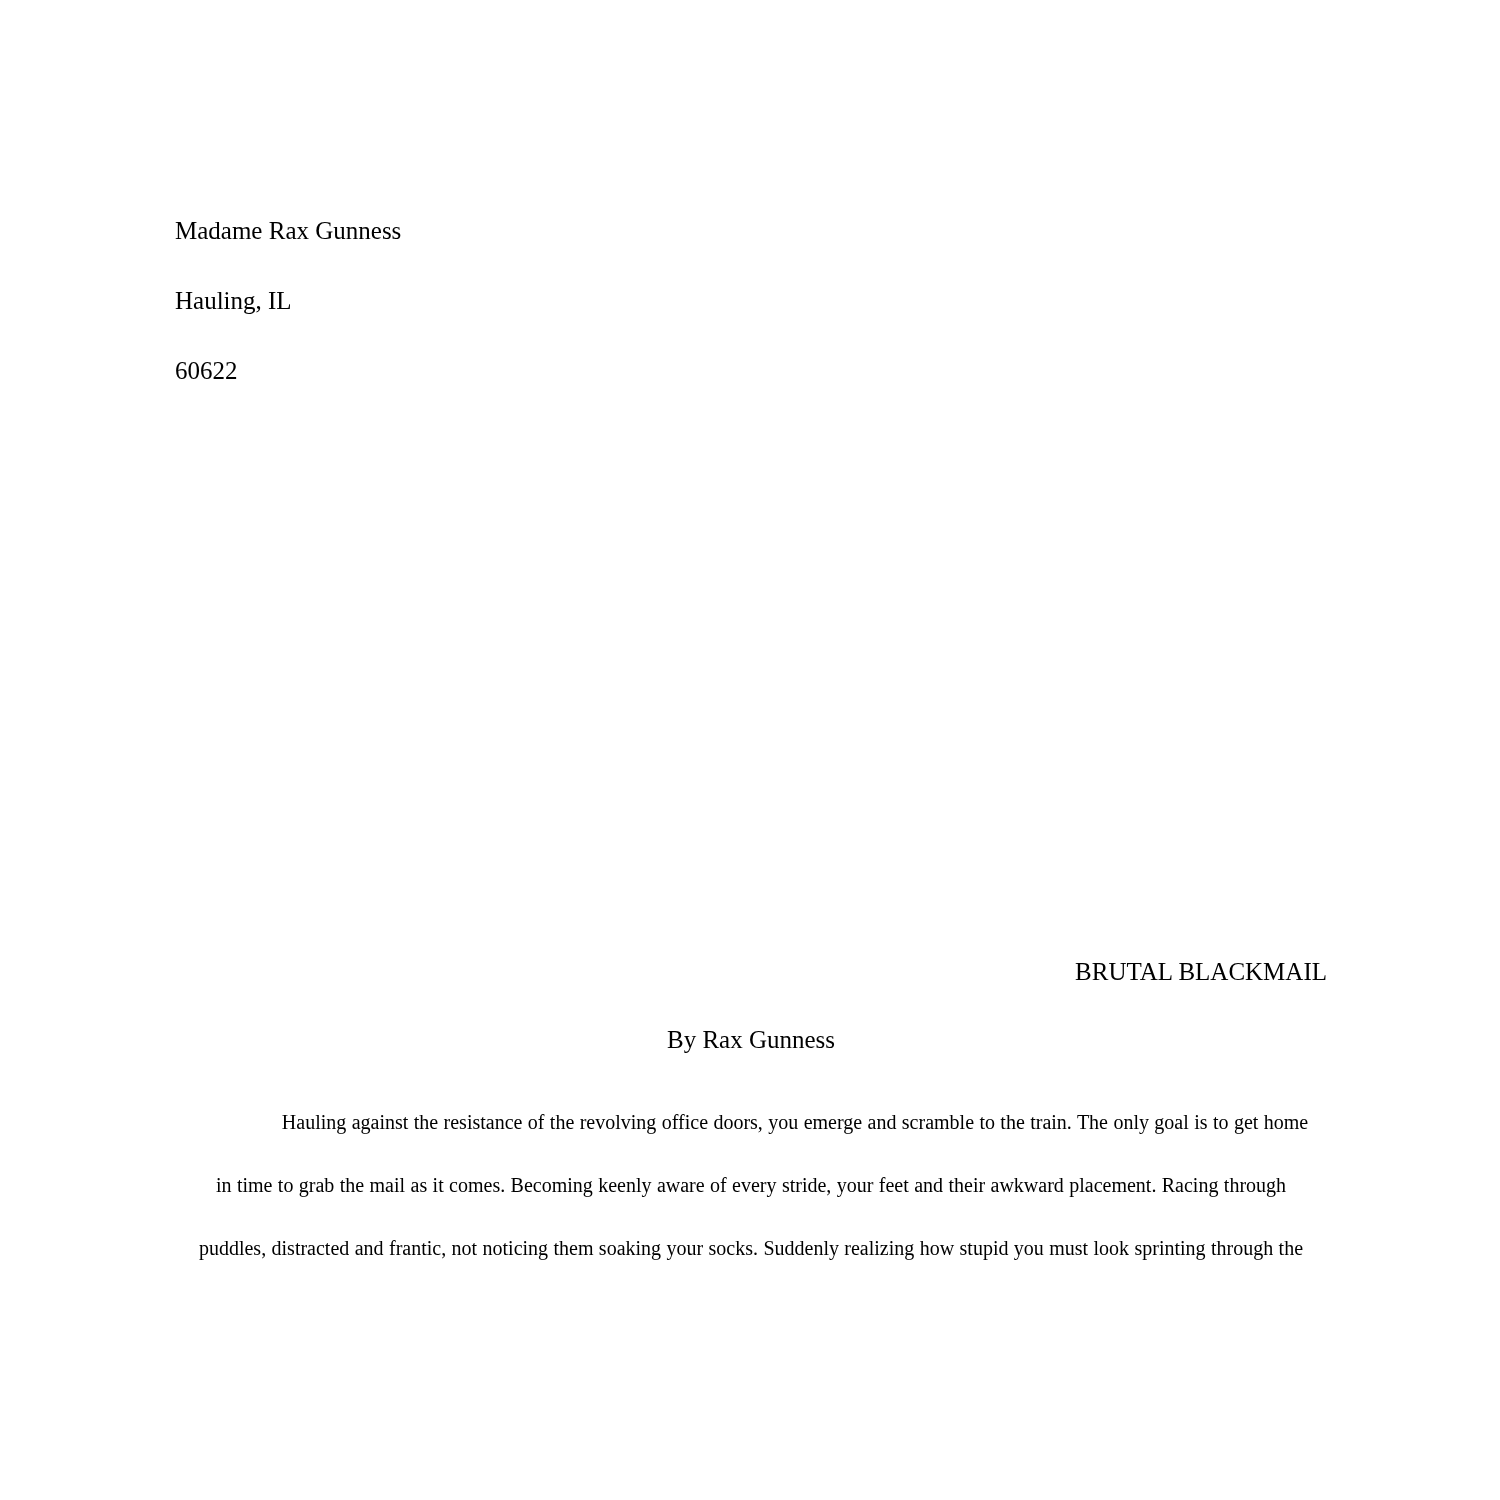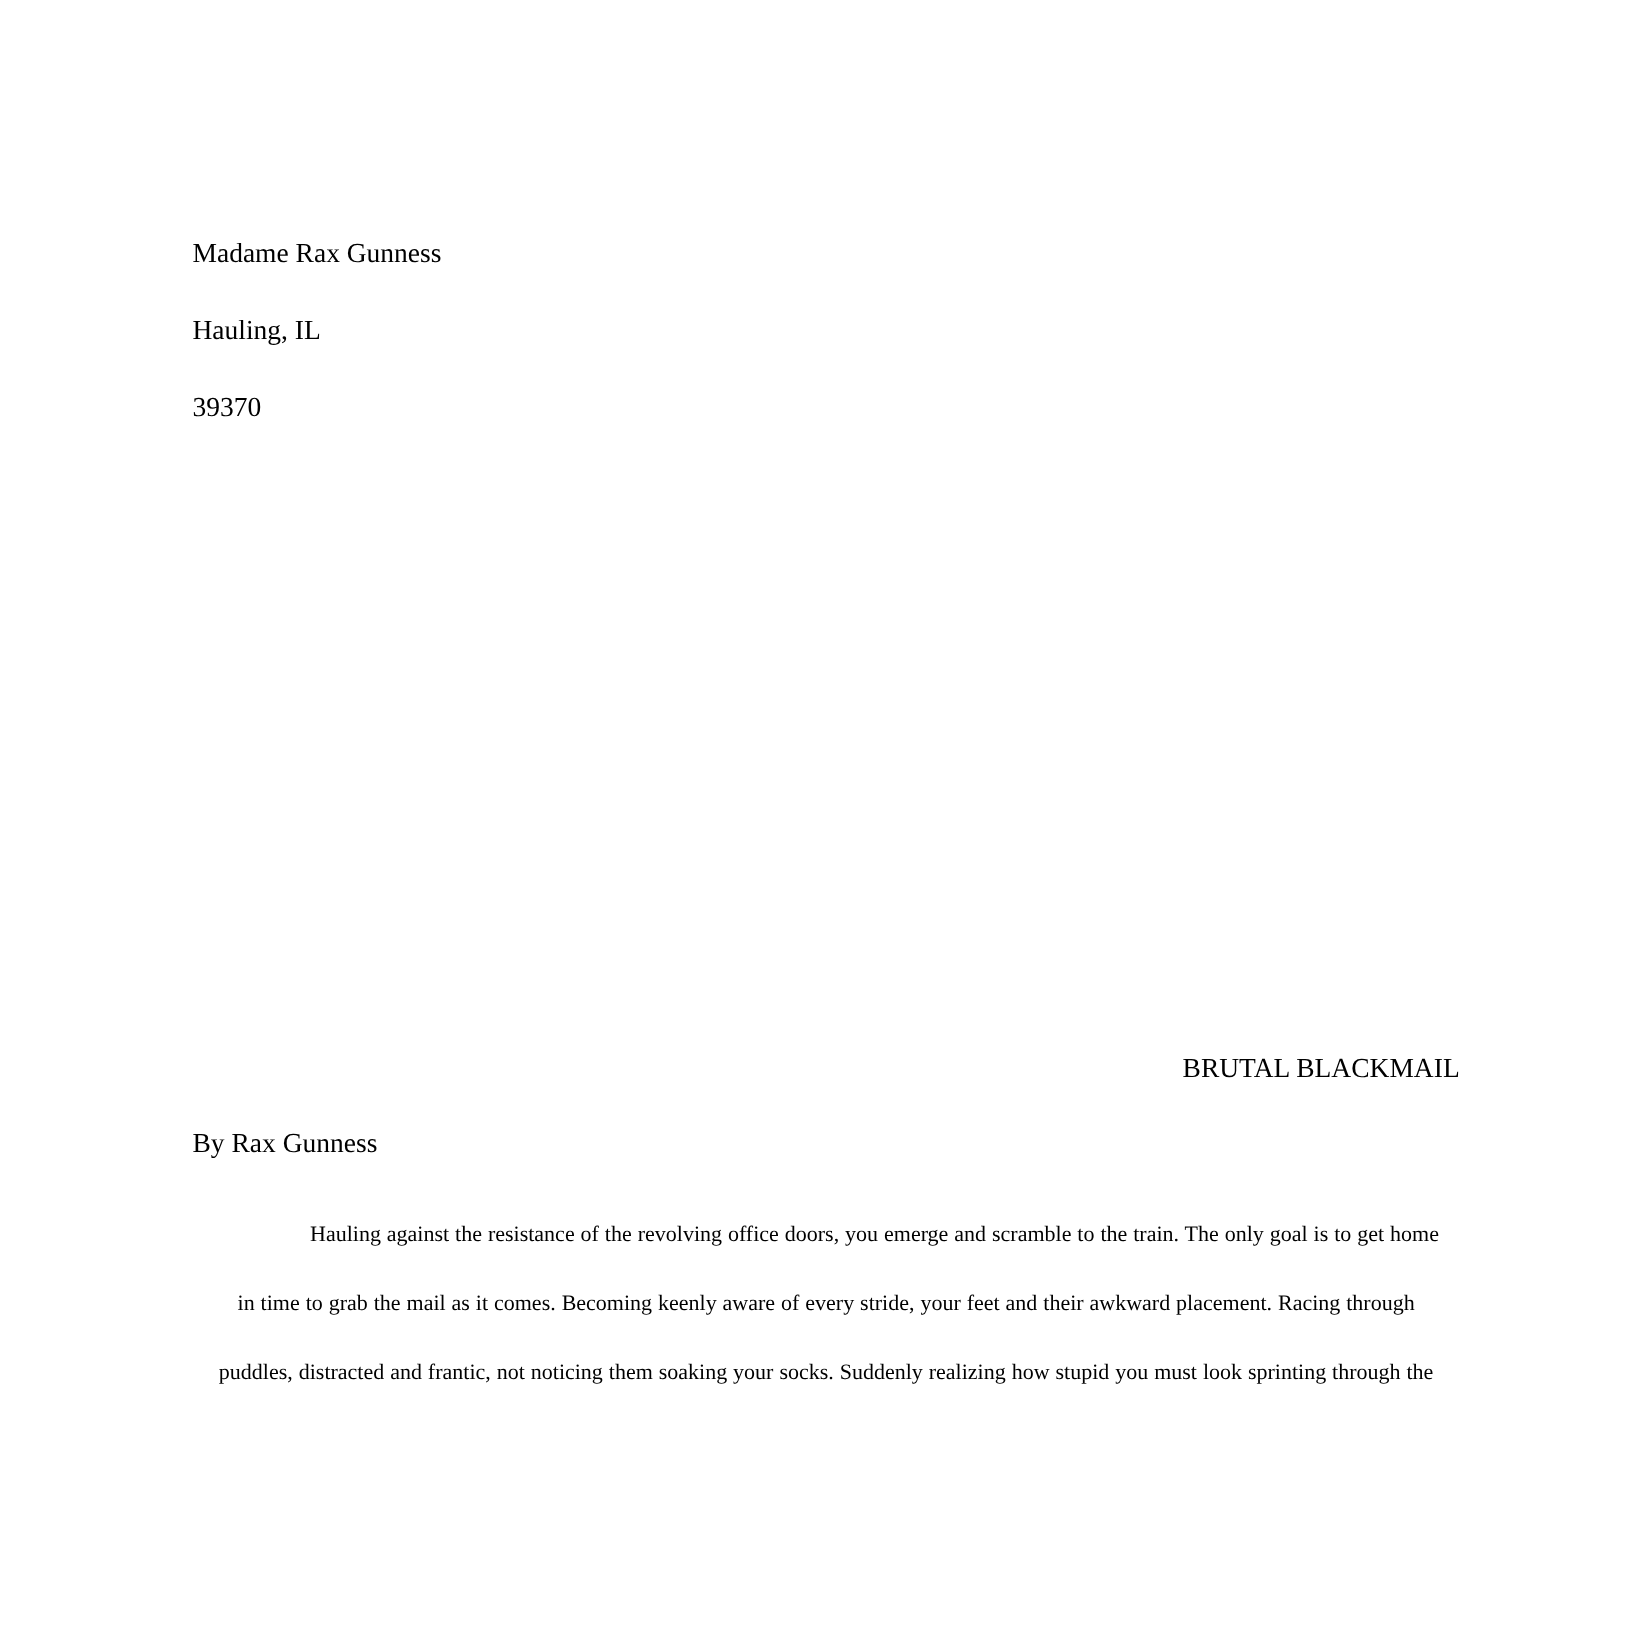--- a/index.html
+++ b/index.html
@@ -34,20 +34,21 @@
     width: 1152px;
   }
   .doc-title {
     text-align: right;
     font-size: 25px;
     line-height: 34px;
     margin: 0 0 34px 0;
     font-weight: normal;
   }
   .byline {
+    text-align: center;
     font-size: 25px;
     line-height: 34px;
     margin: 0 0 34px 0;
   }
   .para {
     font-size: 20px;
     line-height: 63px;
     text-indent: 88px;
     margin: 14px;
     text-align: center;
@@ -55,21 +56,21 @@
   }
 </style>
 </head>
 <body>
 
 <div class="page">
 
   <div class="address-block">
     <span class="address-line">Madame Rax Gunness</span>
     <span class="address-line">Hauling, IL</span>
-    <span class="address-line">39370</span>
+    <span class="address-line">60622</span>
   </div>
 
   <div class="body-area">
     <h1 class="doc-title">BRUTAL BLACKMAIL</h1>
     <div class="byline">By Rax Gunness</div>
     <p class="para">Hauling against the resistance of the revolving office doors, you emerge and scramble to the train. The only goal is to get home in time to grab the mail as it comes. Becoming keenly aware of every stride, your feet and their awkward placement. Racing through puddles, distracted and frantic, not noticing them soaking your socks. Suddenly realizing how stupid you must look sprinting through the gritty acid rain of the city in full business attire. Rapid-fire thoughts alternating between the possibility that your ankle is going to turn in and cause you to fall, and</p>
   </div>
 
 </div>
 

